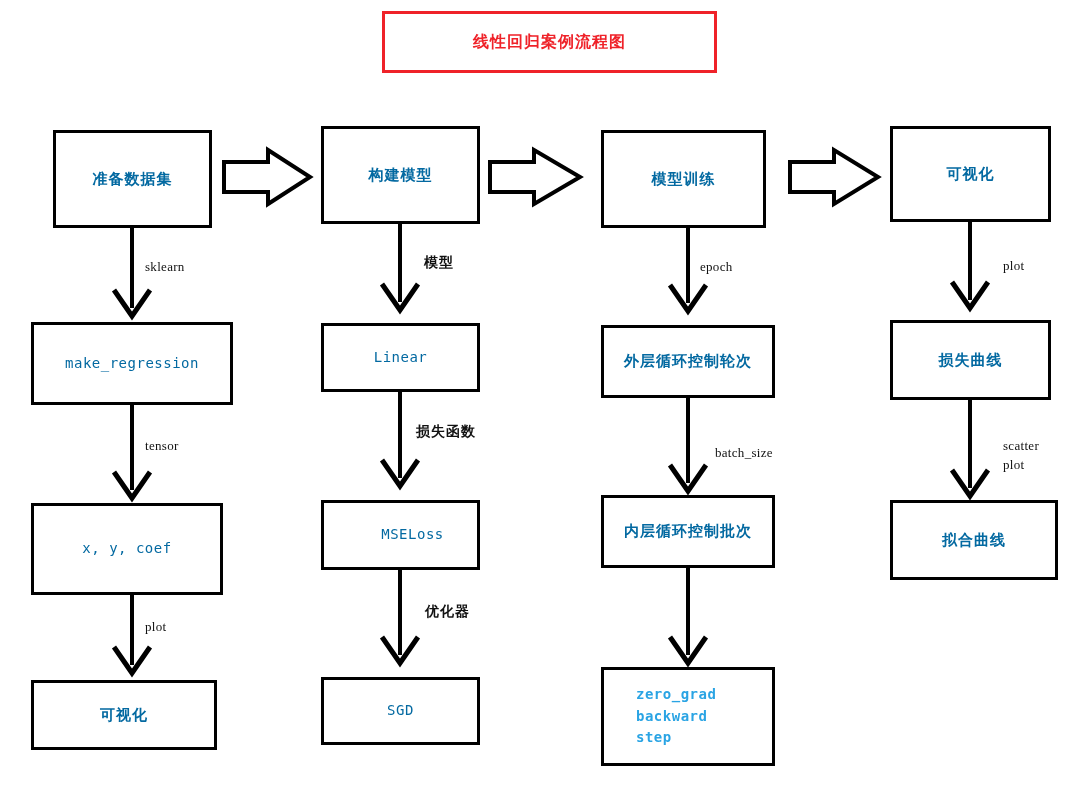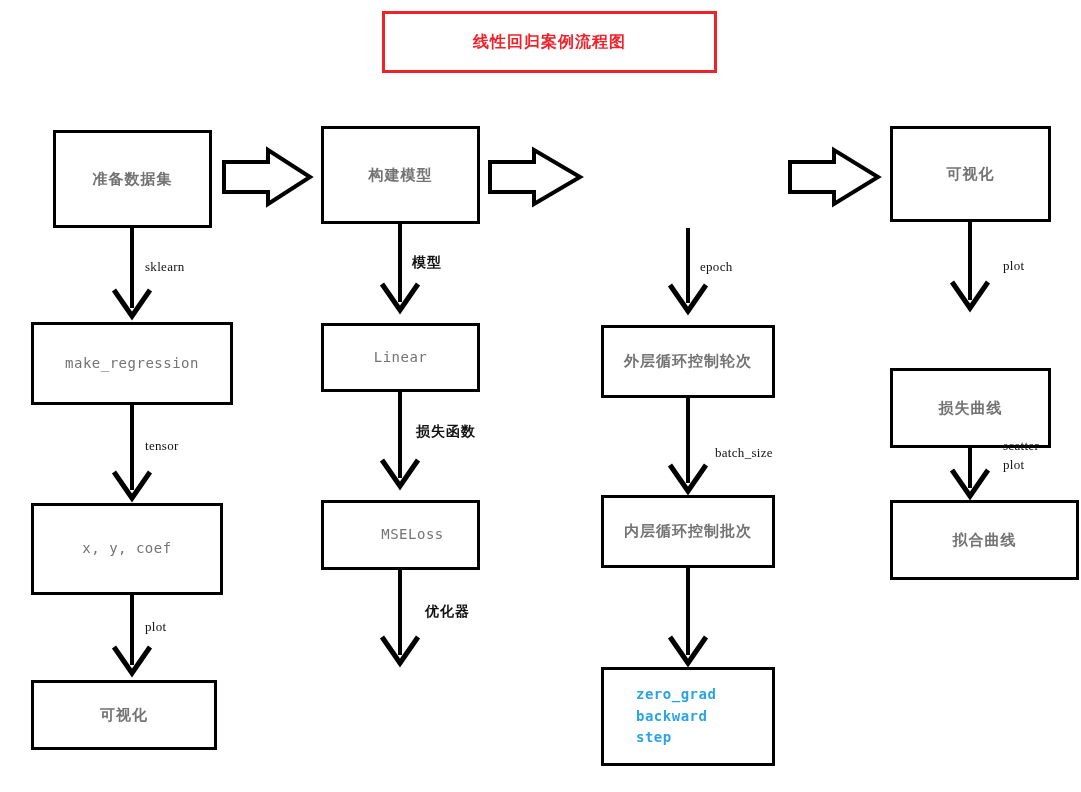--- a/index.html
+++ b/index.html
@@ -38,21 +38,21 @@
     border:3px solid #000000;
     background:#ffffff;
     display:flex;
     align-items:center;
     justify-content:center;
     text-align:center;
   }
   .node .lbl{
     font-family:"DejaVu Serif","Liberation Serif",serif;
     font-size:15px;
-    color:#737373;
+    color:#0369a1;
     font-weight:bold;
     letter-spacing:1px;
     line-height:1.25;
     white-space:pre-line;
   }
   .node.mono .lbl{
     font-family:"DejaVu Sans Mono","Liberation Mono",monospace;
     font-size:14px;
     font-weight:normal;
     letter-spacing:0.5px;
@@ -177,47 +177,53 @@
 
   <div class="node" style="left:321px;top:126px;width:159px;height:98px;">
     <span class="lbl">构建模型</span>
   </div>
   <div class="node mono" style="left:321px;top:323px;width:159px;height:69px;">
     <span class="lbl">Linear</span>
   </div>
   <div class="node mono" style="left:321px;top:500px;width:159px;height:70px;padding-left:24px;">
     <span class="lbl">MSELoss</span>
   </div>
-
-  <div class="edge-label cjk" style="left:412px;top:252px;">模型</div>
+  <div class="node mono" style="left:321px;top:677px;width:159px;height:68px;">
+    <span class="lbl">SGD</span>
+  </div>
+
+  <div class="edge-label cjk" style="left:424px;top:252px;">模型</div>
   <div class="edge-label cjk" style="left:416px;top:421px;">损失函数</div>
   <div class="edge-label cjk" style="left:425px;top:601px;">优化器</div>
 
+  <div class="node" style="left:601px;top:130px;width:165px;height:98px;">
+    <span class="lbl">模型训练</span>
+  </div>
   <div class="node" style="left:601px;top:325px;width:174px;height:73px;">
     <span class="lbl">外层循环控制轮次</span>
   </div>
   <div class="node" style="left:601px;top:495px;width:174px;height:73px;">
     <span class="lbl">内层循环控制批次</span>
   </div>
   <div class="node code" style="left:601px;top:667px;width:174px;height:99px;">
     <span class="lbl">zero_grad
 backward
 step</span>
   </div>
 
   <div class="edge-label" style="left:700px;top:258px;">epoch</div>
   <div class="edge-label clip" style="left:715px;top:432px;margin-top:12px;">batch_size</div>
 
   <div class="node" style="left:890px;top:126px;width:161px;height:96px;">
     <span class="lbl">可视化</span>
   </div>
-  <div class="node" style="left:890px;top:320px;width:161px;height:80px;margin-top:48px;">
+  <div class="node" style="left:890px;top:320px;width:161px;height:80px;">
     <span class="lbl">损失曲线</span>
   </div>
-  <div class="node" style="left:890px;top:500px;width:189px;height:80px;">
+  <div class="node" style="left:890px;top:500px;width:168px;height:80px;">
     <span class="lbl">拟合曲线</span>
   </div>
 
   <div class="edge-label" style="left:1003px;top:257px;">plot</div>
   <div class="edge-label" style="left:1003px;top:437px;">scatter
 plot</div>
 
 </div>
 
 </body></html>

